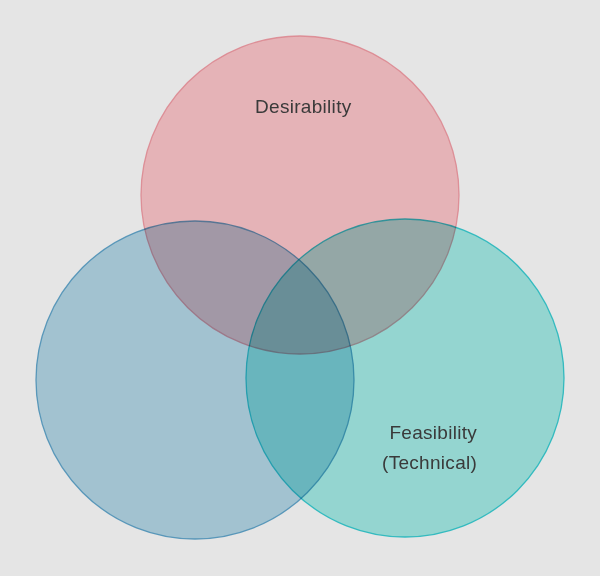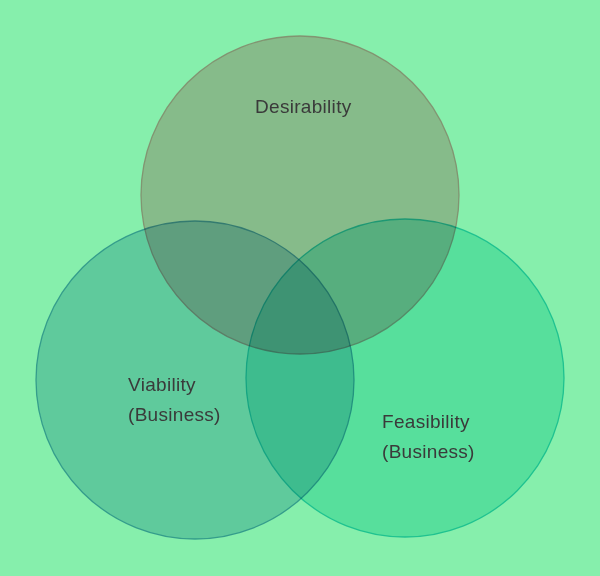--- a/index.html
+++ b/index.html
@@ -4,21 +4,21 @@
 <style>
   html, body {
     margin: 0;
     padding: 0;
     background: #ffffff;
   }
   .canvas {
     position: relative;
     width: 600px;
     height: 576px;
-    background: #86efac;
+    background: #e5e5e5;
     overflow: hidden;
     font-family: "Liberation Sans", sans-serif;
   }
   .venn-svg {
     position: absolute;
     left: 0;
     top: 0;
   }
   .venn-svg circle {
     mix-blend-mode: multiply;
@@ -28,40 +28,36 @@
   .label {
     position: absolute;
     font-size: 19px;
     line-height: 30px;
     letter-spacing: 0.3px;
     color: #3a3a3a;
     white-space: nowrap;
   }
   .label-desirability { left: 255px; top: 92px; }
   .label-viability    { left: 128px; top: 370px; }
-  .label-feasibility  { left: 382px; top: 407px; }
+  .label-feasibility  { left: 382px; top: 418px; text-align: right; }
 </style>
 </head>
 <body>
 
 <div class="canvas">
 
   <svg class="venn-svg" width="600" height="576" viewBox="0 0 600 576">
     <circle cx="300" cy="195" r="159" fill="#ffc8cc" stroke="#f5939e"></circle>
     <circle cx="195" cy="380" r="159" fill="#b5d8e8" stroke="#4e9cc8"></circle>
     <circle cx="405" cy="378" r="159" fill="#a5eee8" stroke="#1ec9d0"></circle>
   </svg>
 
   <div class="label label-desirability">
     <div>Desirability</div>
   </div>
 
-  <div class="label label-viability">
-    <div>Viability</div>
-    <div>(Business)</div>
-  </div>
 
   <div class="label label-feasibility">
     <div>Feasibility</div>
-    <div>(Business)</div>
+    <div>(Technical)</div>
   </div>
 
 </div>
 
 </body></html>

